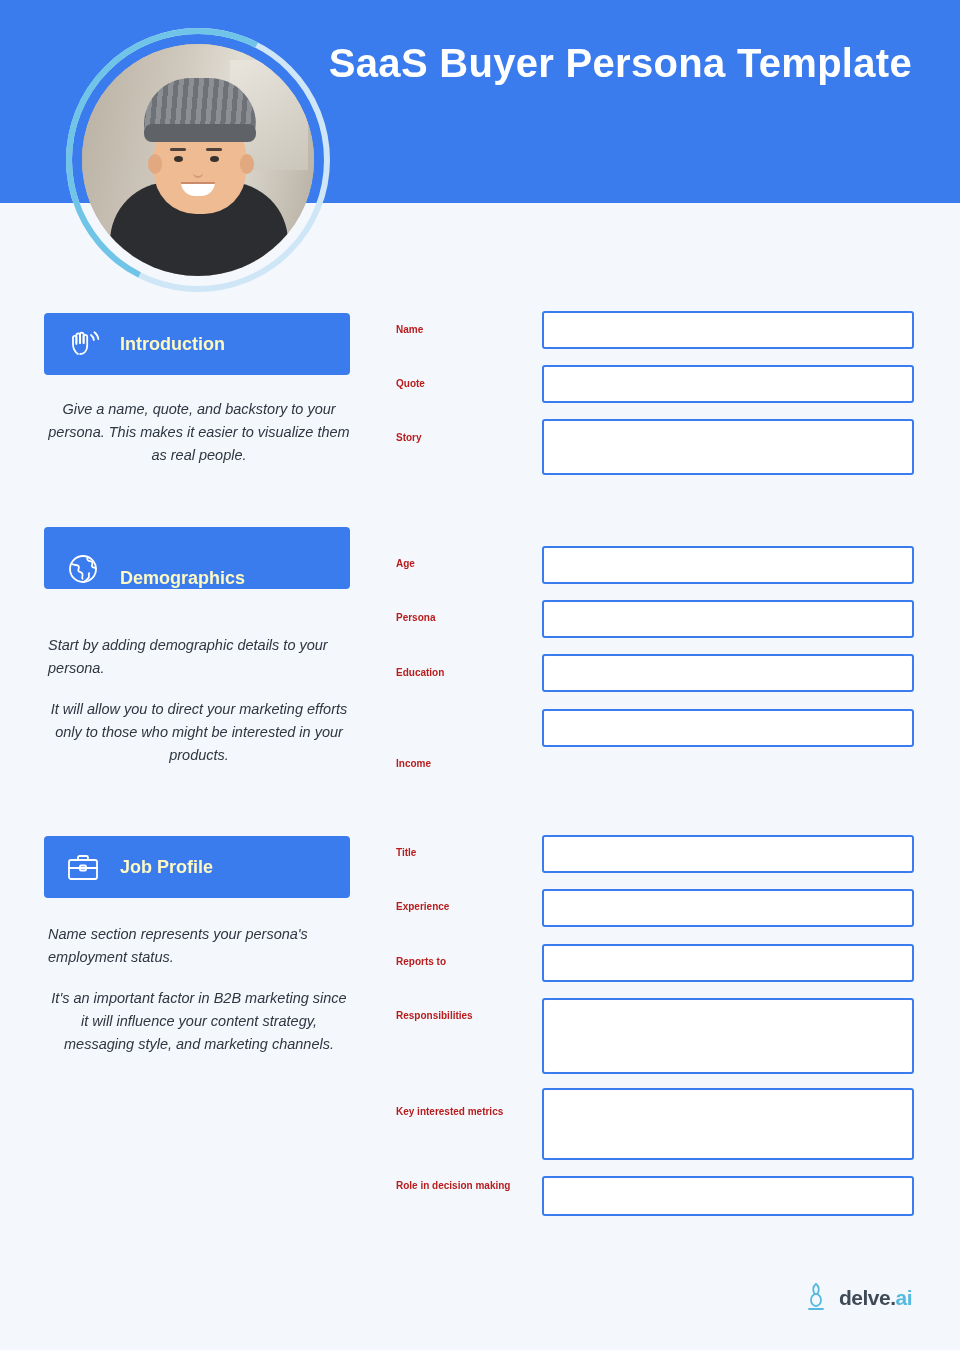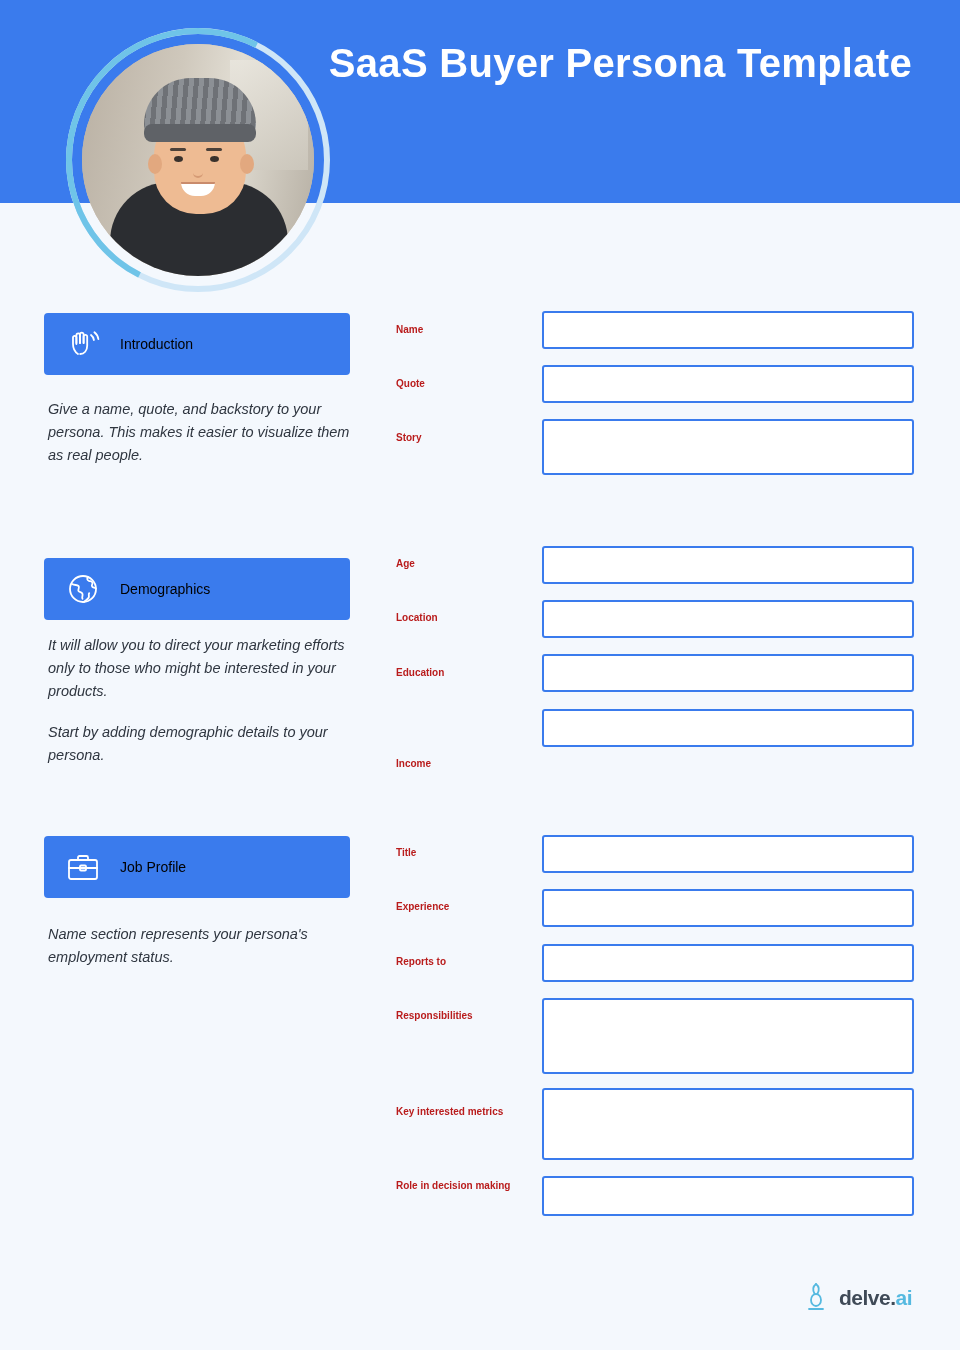--- a/index.html
+++ b/index.html
@@ -167,41 +167,41 @@
     width: 306px;
     height: 62px;
     background: #3a7bed;
     border-radius: 4px;
     display: flex;
     align-items: center;
     padding-left: 18px;
     gap: 16px;
   }
   .section-head .title {
-    color: #000000;
-    font-size: 14px;
-    font-weight: normal;
+    color: #fef9c3;
+    font-size: 18px;
+    font-weight: bold;
   }
   .icon-box {
     width: 42px; height: 40px;
     display: flex; align-items: center; justify-content: center;
   }
   .icon-box svg { display: block; }
 
   .section-desc {
     position: absolute;
     left: 48px;
     width: 302px;
     font-size: 14.5px;
     font-style: italic;
     line-height: 1.58;
     color: #2f3640;
   }
   .section-desc p { margin: 0 0 18px 0; }
-  .section-desc p:last-child { margin-bottom: 0; }
+  .section-desc p:last-child { margin-bottom: 0; text-align: center; }
 
   
   .field-label {
     position: absolute;
     left: 396px;
     width: 140px;
     font-size: 10px;
     font-weight: bold;
     color: #b91c1c;
     line-height: 1.6;
@@ -280,40 +280,40 @@
 
 <div class="field-label" style="top:322px;">Name</div>
 <div class="field-input" style="top:311px;height:38px;"></div>
 
 <div class="field-label" style="top:376px;">Quote</div>
 <div class="field-input" style="top:365px;height:38px;"></div>
 
 <div class="field-label" style="top:430px;">Story</div>
 <div class="field-input" style="top:419px;height:56px;"></div>
 
-<div class="section-head" style="top:558px;">
+<div class="section-head" style="top:527px;align-items:flex-end;">
   <span class="icon-box">
     <svg width="34" height="34" viewBox="0 0 34 34" fill="none" stroke="#ffffff" stroke-width="1.8" stroke-linecap="round">
       <circle cx="17" cy="17" r="13"></circle>
       <path d="M6 12c3 1.5 5 .5 6.5 2s-1 3.5 0 5 3.5 1 4 3 -1 3.5 0 4.8"></path>
       <path d="M22 5.2c-1.5 1.8-.5 3 .8 3.6 1.4.6 3 .3 3.6 1.8.6 1.5-1.2 2.4-.3 3.8.9 1.4 3 1 3.8 2.2"></path>
       <path d="M18 30c1.2-2 3.5-2.2 4.6-4.2 1-2-.6-3.2.6-4.6"></path>
     </svg>
   </span>
   <span class="title">Demographics</span>
 </div>
 <div class="section-desc" style="top:634px;">
+  <p>Start by adding demographic details to your persona.</p>
   <p>It will allow you to direct your marketing efforts only to those who might be interested in your products.</p>
-  <p>Start by adding demographic details to your persona.</p>
 </div>
 
 <div class="field-label" style="top:556px;">Age</div>
 <div class="field-input" style="top:546px;height:38px;"></div>
 
-<div class="field-label" style="top:610px;">Location</div>
+<div class="field-label" style="top:610px;">Persona</div>
 <div class="field-input" style="top:600px;height:38px;"></div>
 
 <div class="field-label" style="top:665px;">Education</div>
 <div class="field-input" style="top:654px;height:38px;"></div>
 
 <div class="field-label" style="top:756px;">Income</div>
 <div class="field-input" style="top:709px;height:38px;"></div>
 
 <div class="section-head" style="top:836px;">
   <span class="icon-box">
@@ -321,20 +321,21 @@
       <rect x="4" y="9" width="28" height="19" rx="2"></rect>
       <path d="M13 9V6.5A1.5 1.5 0 0 1 14.5 5h7A1.5 1.5 0 0 1 23 6.5V9"></path>
       <path d="M4 17h28"></path>
       <rect x="15" y="14.5" width="6" height="5" rx="1"></rect>
     </svg>
   </span>
   <span class="title">Job Profile</span>
 </div>
 <div class="section-desc" style="top:923px;">
   <p>Name section represents your persona's employment status.</p>
+  <p>It's an important factor in B2B marketing since it will influence your content strategy, messaging style, and marketing channels.</p>
 </div>
 
 <div class="field-label" style="top:845px;">Title</div>
 <div class="field-input" style="top:835px;height:38px;"></div>
 
 <div class="field-label" style="top:899px;">Experience</div>
 <div class="field-input" style="top:889px;height:38px;"></div>
 
 <div class="field-label" style="top:954px;">Reports to</div>
 <div class="field-input" style="top:944px;height:38px;"></div>

